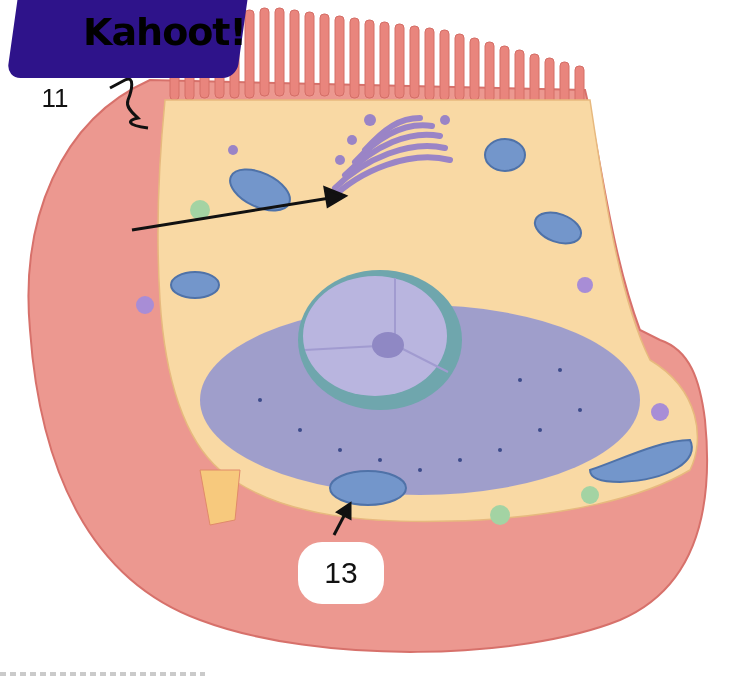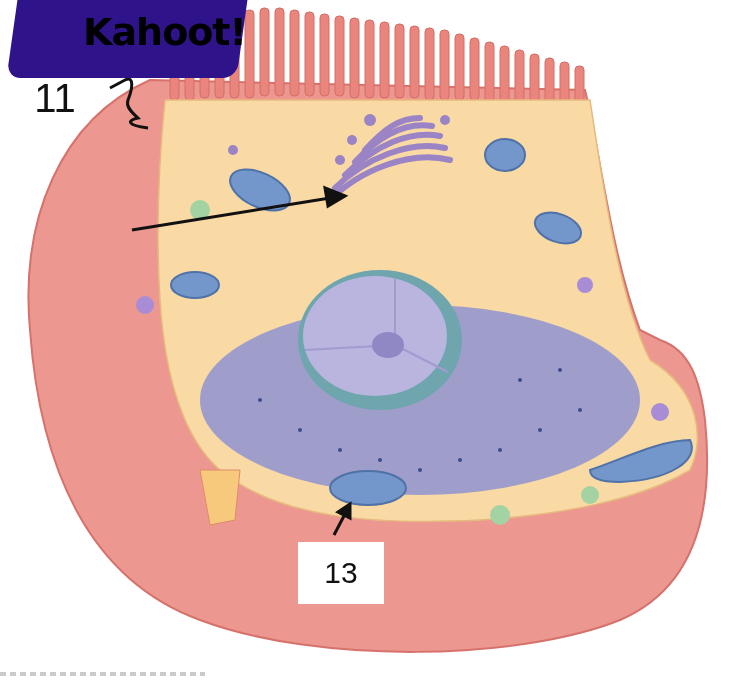--- a/index.html
+++ b/index.html
@@ -13,23 +13,23 @@
   }
   .logo-text {
     position:absolute; left:58px; top:10px; color:#000000;
     font-family:"DejaVu Sans", sans-serif; font-weight:bold; font-size:38px; letter-spacing:-1px;margin-left:25px;
   }
   .label-box {
     position:absolute; background:#ffffff; color:#111;
     font-family:"Liberation Sans", sans-serif; font-size:30px;
     display:flex; align-items:center; justify-content:center;
   }
-  .label-11 { left:30px; top:78px; width:50px; height:40px; background:transparent; font-size:40px; }
+  .label-11 { left:30px; top:78px; width:50px; height:40px; background:transparent; font-size:26px; }
   .label-12 { left:62px; top:198px; width:86px; height:68px; }
-  .label-13 { left:298px; top:542px; width:86px; height:62px; }
+  .label-13 { left:298px; top:542px; width:86px; height:62px;border-radius:24px; }
   .caption-dots { position:absolute; left:0; top:672px; width:205px; height:4px;
     background:repeating-linear-gradient(90deg,#bdbdbd 0 6px,transparent 6px 10px); opacity:.8; }
 </style>
 </head>
 <body>
 
 <div class="stage">
   <svg class="cell" width="750" height="693" viewBox="0 0 750 693">
 
     <path d="M150 80 C60 120 20 220 30 330 C40 470 90 580 200 620 C320 665 520 660 620 620 C690 590 715 520 705 420 C700 380 690 350 660 340 L640 330 C610 250 600 150 585 90 Z" fill="#ec9890" stroke="#d7716b" stroke-width="2"></path>

